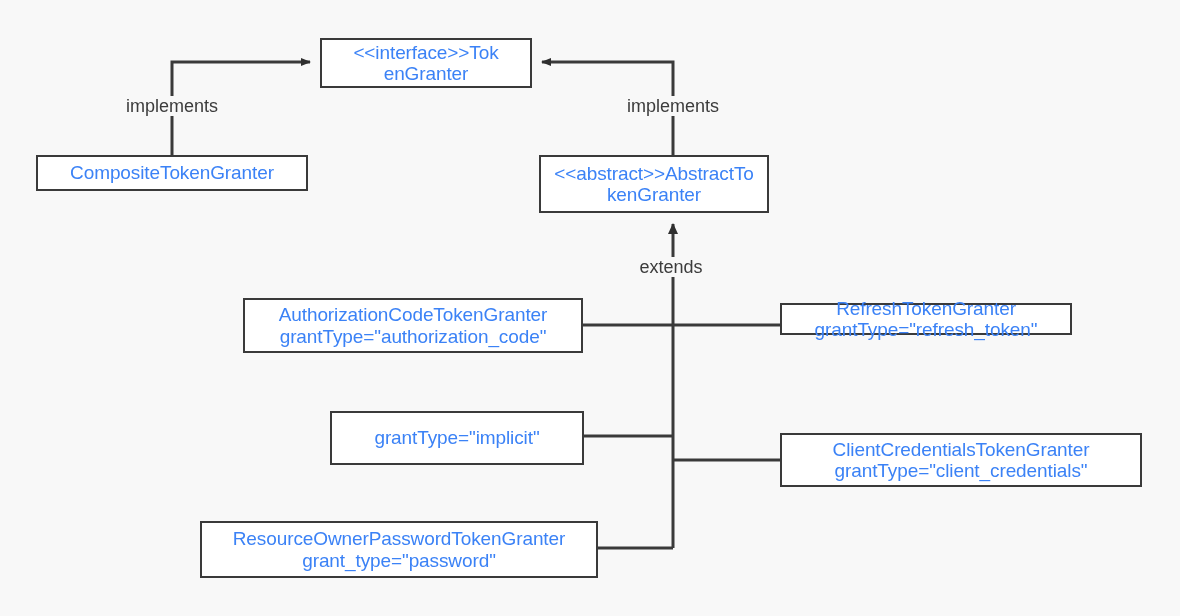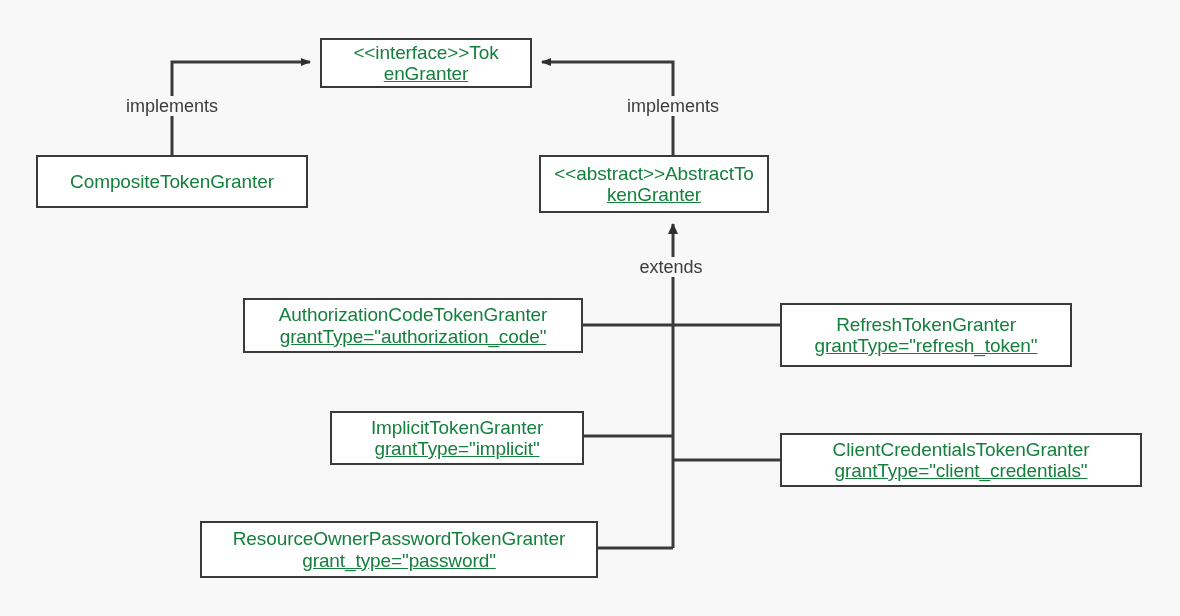--- a/index.html
+++ b/index.html
@@ -25,35 +25,34 @@
     left: 0;
     top: 0;
     width: 1180px;
     height: 616px;
   }
   .uml-box {
     position: absolute;
     box-sizing: border-box;
     background: #ffffff;
     border: 2px solid #3a3a3a;
-    color: #15803d;
+    color: #3b82f6;
     font-size: 19px;
     line-height: 1.12;
     text-align: center;
     display: flex;
     flex-direction: column;
     align-items: center;
     justify-content: center;
     white-space: pre-line;
     letter-spacing: -0.1px;
     padding: 0 4px;
   }
   .uml-box .line2 {
     display: block;
-    text-decoration: underline;
   }
   .edge-label {
     position: absolute;
     background: #f8f8f8;
     color: #3c3c3c;
     font-size: 18px;
     line-height: 1;
     padding: 1px 3px;
     white-space: nowrap;
     transform: translate(-50%, -50%);
@@ -92,41 +91,40 @@
       <path d="M673,460 L780,460"></path>
       <path d="M584,548 L673,548"></path>
     </g>
   </svg>
 
   <div class="uml-box" style="left:320px; top:38px; width:212px; height:50px;">
     <span>&lt;&lt;interface&gt;&gt;Tok</span>
     <span class="line2">enGranter</span>
   </div>
 
-  <div class="uml-box" style="left:36px; top:155px; width:272px; height:53px;">
+  <div class="uml-box" style="left:36px; top:155px; width:272px; height:36px;">
     <span>CompositeTokenGranter</span>
   </div>
 
   <div class="uml-box" style="left:539px; top:155px; width:230px; height:58px;">
     <span>&lt;&lt;abstract&gt;&gt;AbstractTo</span>
     <span class="line2">kenGranter</span>
   </div>
 
   <div class="uml-box" style="left:243px; top:298px; width:340px; height:55px;">
     <span>AuthorizationCodeTokenGranter</span>
     <span class="line2">grantType="authorization_code"</span>
   </div>
 
-  <div class="uml-box" style="left:780px; top:303px; width:292px; height:64px;">
+  <div class="uml-box" style="left:780px; top:303px; width:292px; height:32px;">
     <span>RefreshTokenGranter</span>
     <span class="line2">grantType="refresh_token"</span>
   </div>
 
   <div class="uml-box" style="left:330px; top:411px; width:254px; height:54px;">
-    <span>ImplicitTokenGranter</span>
     <span class="line2">grantType="implicit"</span>
   </div>
 
   <div class="uml-box" style="left:780px; top:433px; width:362px; height:54px;">
     <span>ClientCredentialsTokenGranter</span>
     <span class="line2">grantType="client_credentials"</span>
   </div>
 
   <div class="uml-box" style="left:200px; top:521px; width:398px; height:57px;">
     <span>ResourceOwnerPasswordTokenGranter</span>

